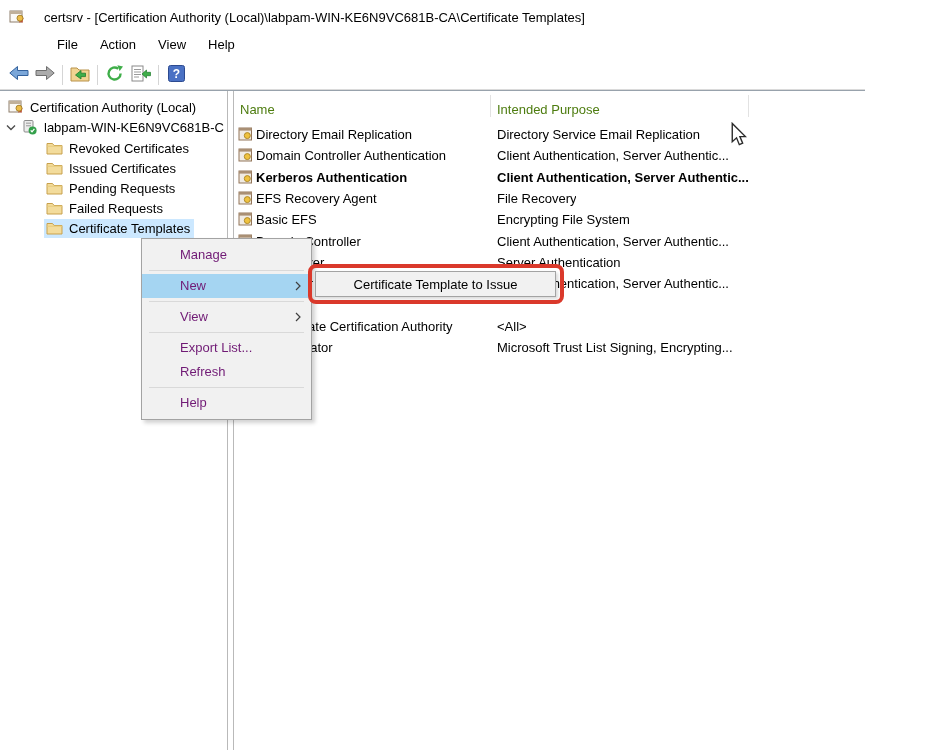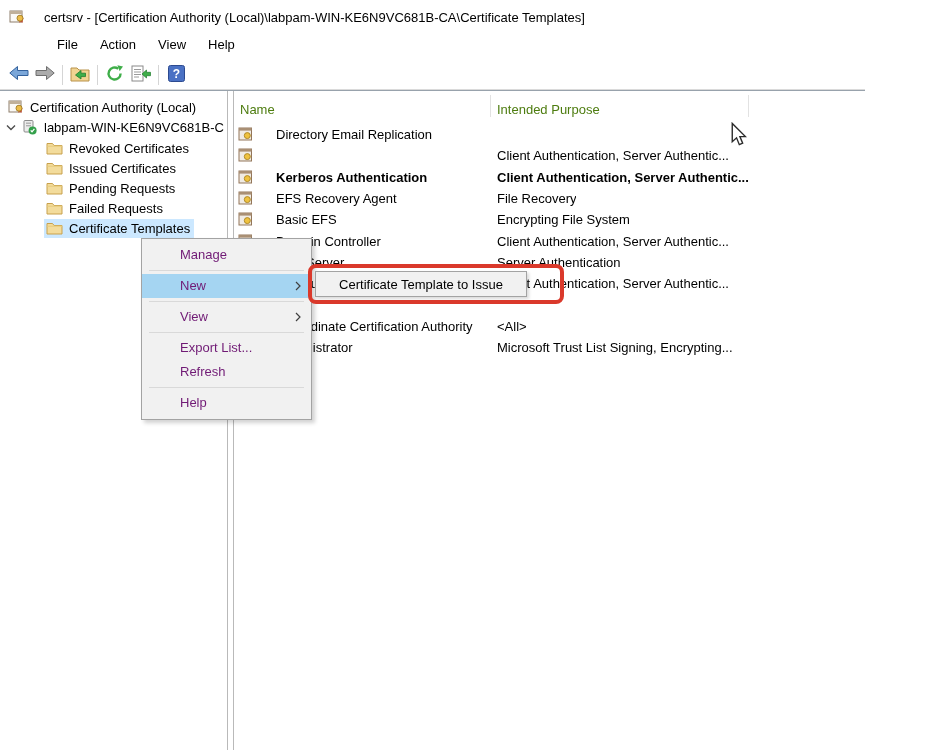--- a/index.html
+++ b/index.html
@@ -24,30 +24,30 @@
   .tree-row .ticon{display:flex;margin-right:6px;flex:none;}
   .tree-row .chev{display:flex;margin:0 5px 0 6px;flex:none;}
   .sel{display:inline-flex;align-items:center;padding:2px 4px 2px 2px;}
   .tree-row.selected .sel{background:#cce8ff;}
   .tree-row.child{padding-left:44px;}
   
   .hcell{position:absolute;top:102px;color:#4d7c0f;}
   .hdiv{position:absolute;top:95px;height:22px;width:1px;background:#e2e2e2;}
   .list-row{position:absolute;left:233px;width:632px;height:21px;}
   .licon{position:absolute;left:5px;top:3px;display:flex;}
-  .lname{position:absolute;left:23px;top:3px;white-space:nowrap;margin-left:20px;}
+  .lname{position:absolute;left:23px;top:3px;white-space:nowrap;}
   .lpurpose{position:absolute;left:264px;top:3px;white-space:nowrap;overflow:hidden;max-width:368px;}
   
   .context-menu{position:absolute;left:141px;top:238px;width:171px;box-sizing:border-box;background:#f1f1f1;border:1px solid #a3a3a3;box-shadow:3px 3px 4px rgba(0,0,0,.18);padding:4px 0;z-index:10;}
   .menu-item{height:24px;line-height:24px;padding-left:38px;position:relative;color:#701a75;cursor:default;}
   .menu-item.hl{background:#a5d5f2;}
   .menu-arrow{position:absolute;right:10px;top:7px;display:flex;}
   .menu-sep{height:1px;background:#d9d9d9;margin:3px 7px;}
   
-  .submenu{position:absolute;left:315px;top:271px;width:212px;height:26px;box-sizing:border-box;background:#f1f1f1;border:1px solid #a3a3a3;box-shadow:2px 2px 3px rgba(0,0,0,.15);z-index:11;display:flex;align-items:center;justify-content:center;}
+  .submenu{position:absolute;left:315px;top:271px;width:241px;height:26px;box-sizing:border-box;background:#f1f1f1;border:1px solid #a3a3a3;box-shadow:2px 2px 3px rgba(0,0,0,.15);z-index:11;display:flex;align-items:center;justify-content:center;}
   .red-box{position:absolute;left:308px;top:264px;width:256px;height:40px;box-sizing:border-box;border:4px solid #da392b;border-radius:8px;z-index:12;pointer-events:none;}
   .cursor{position:absolute;left:730px;top:122px;z-index:20;pointer-events:none;}
 </style>
 </head>
 <body>
 
 <div class="titlebar">
   <span class="appicon">
     <svg width="16" height="15" viewBox="0 0 16 15">
         <rect x="1" y="1" width="12" height="11" fill="#fbf9f6" stroke="#8e7f6d"></rect>
@@ -204,29 +204,31 @@
   <div id="list-rows">
       <div class="list-row" style="top: 124px;">
         <span class="licon">
           <svg width="15" height="14" viewBox="0 0 15 14">
             <rect x="1" y="1" width="12.5" height="12" fill="#f0ebe4" stroke="#93765a"></rect>
             <rect x="1" y="1" width="12.5" height="2.6" fill="#a98f74"></rect>
             <circle cx="9.3" cy="8.6" r="3" fill="#efc23f" stroke="#b08a28"></circle>
           </svg>
         </span>
         <span class="lname">Directory Email Replication</span>
+        <span class="lpurpose">Directory Service Email Replication</span>
       </div>
       <div class="list-row" style="top: 145.3px;">
         <span class="licon">
           <svg width="15" height="14" viewBox="0 0 15 14">
             <rect x="1" y="1" width="12.5" height="12" fill="#f0ebe4" stroke="#93765a"></rect>
             <rect x="1" y="1" width="12.5" height="2.6" fill="#a98f74"></rect>
             <circle cx="9.3" cy="8.6" r="3" fill="#efc23f" stroke="#b08a28"></circle>
           </svg>
         </span>
+        <span class="lname">Domain Controller Authentication</span>
         <span class="lpurpose">Client Authentication, Server Authentic...</span>
       </div>
       <div class="list-row" style="top: 166.6px; font-weight: bold;">
         <span class="licon">
           <svg width="15" height="14" viewBox="0 0 15 14">
             <rect x="1" y="1" width="12.5" height="12" fill="#f0ebe4" stroke="#93765a"></rect>
             <rect x="1" y="1" width="12.5" height="2.6" fill="#a98f74"></rect>
             <circle cx="9.3" cy="8.6" r="3" fill="#efc23f" stroke="#b08a28"></circle>
           </svg>
         </span>

